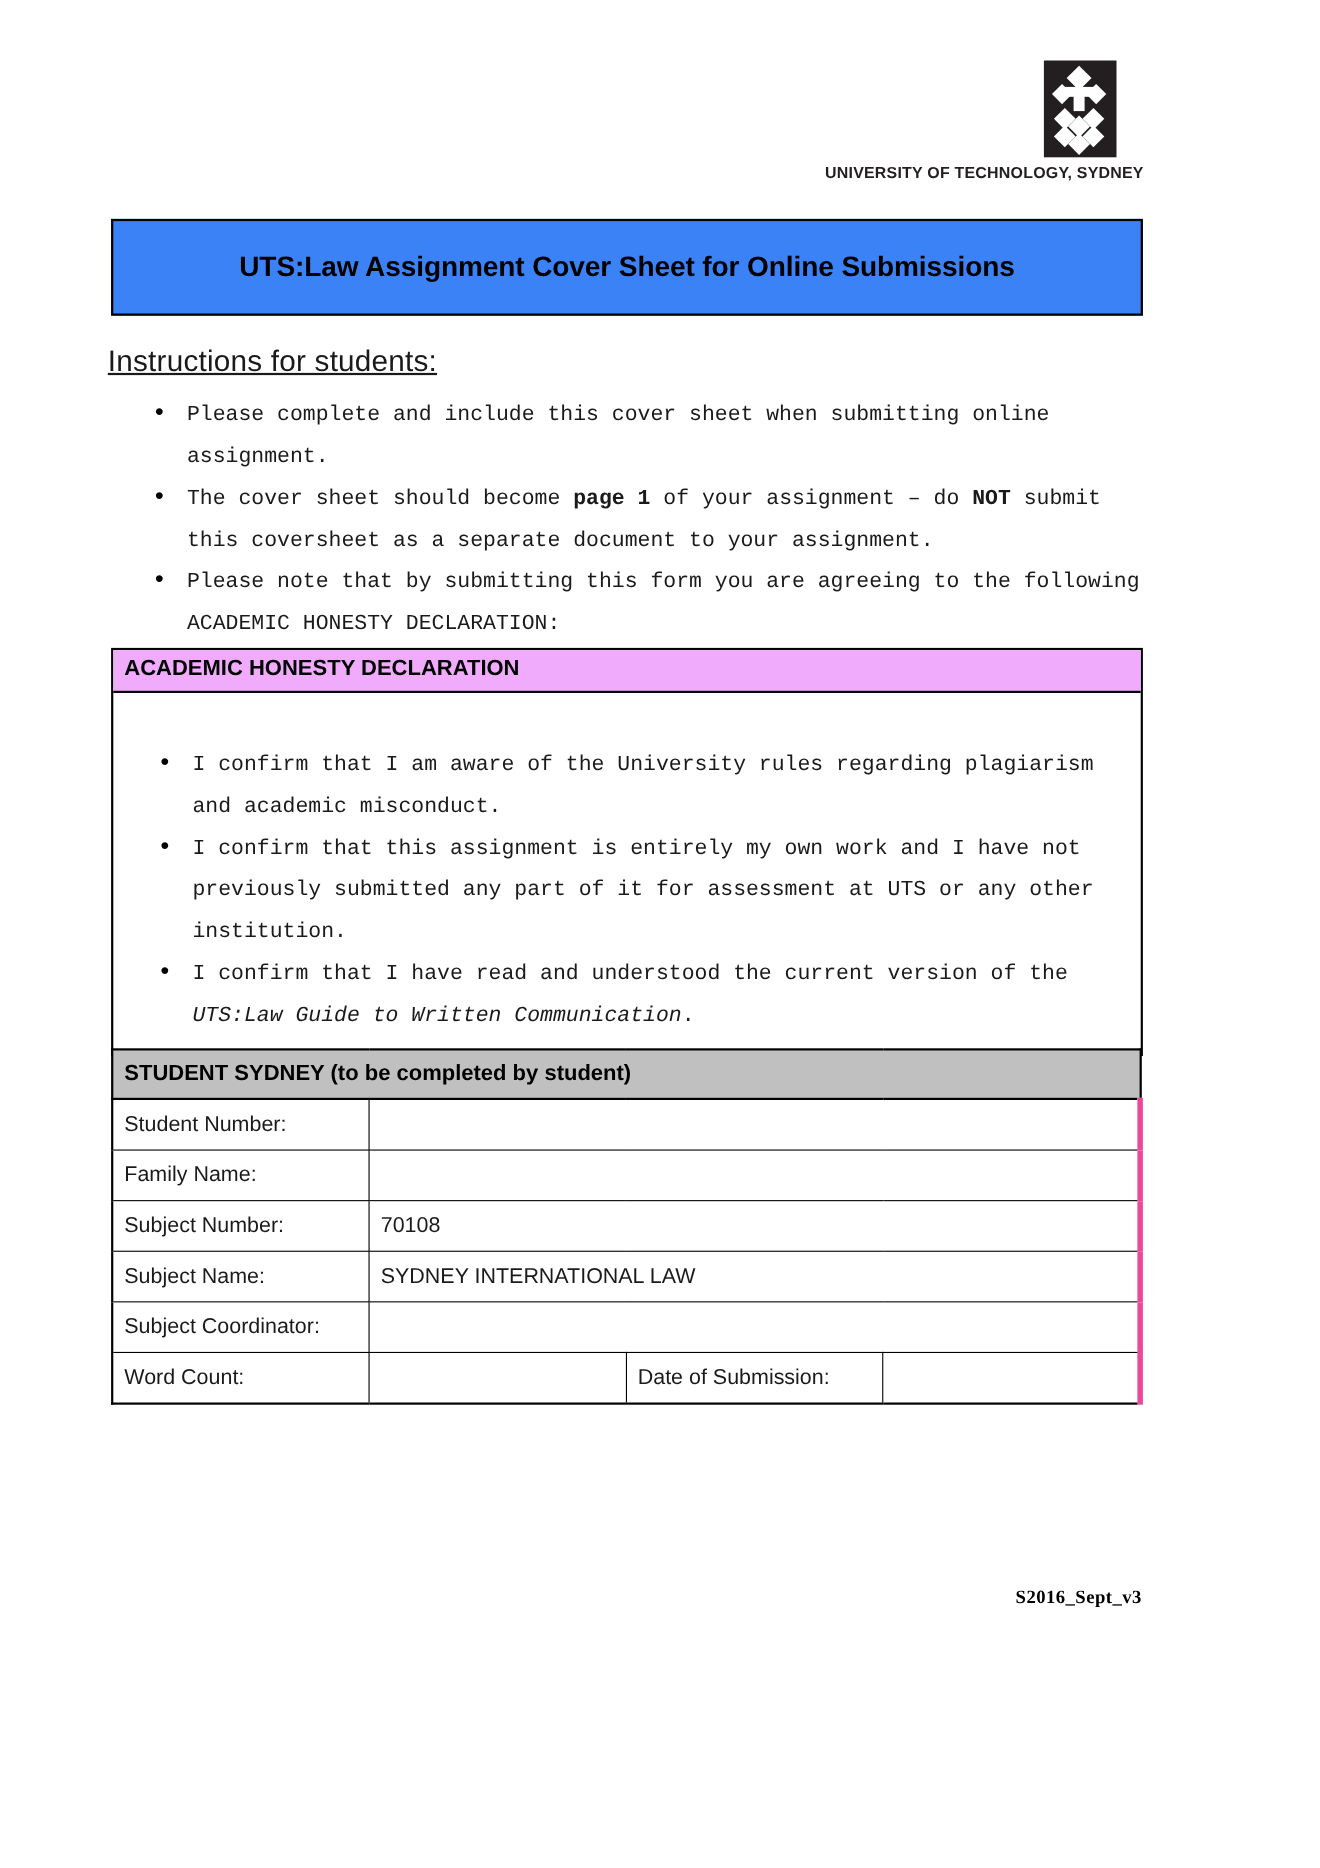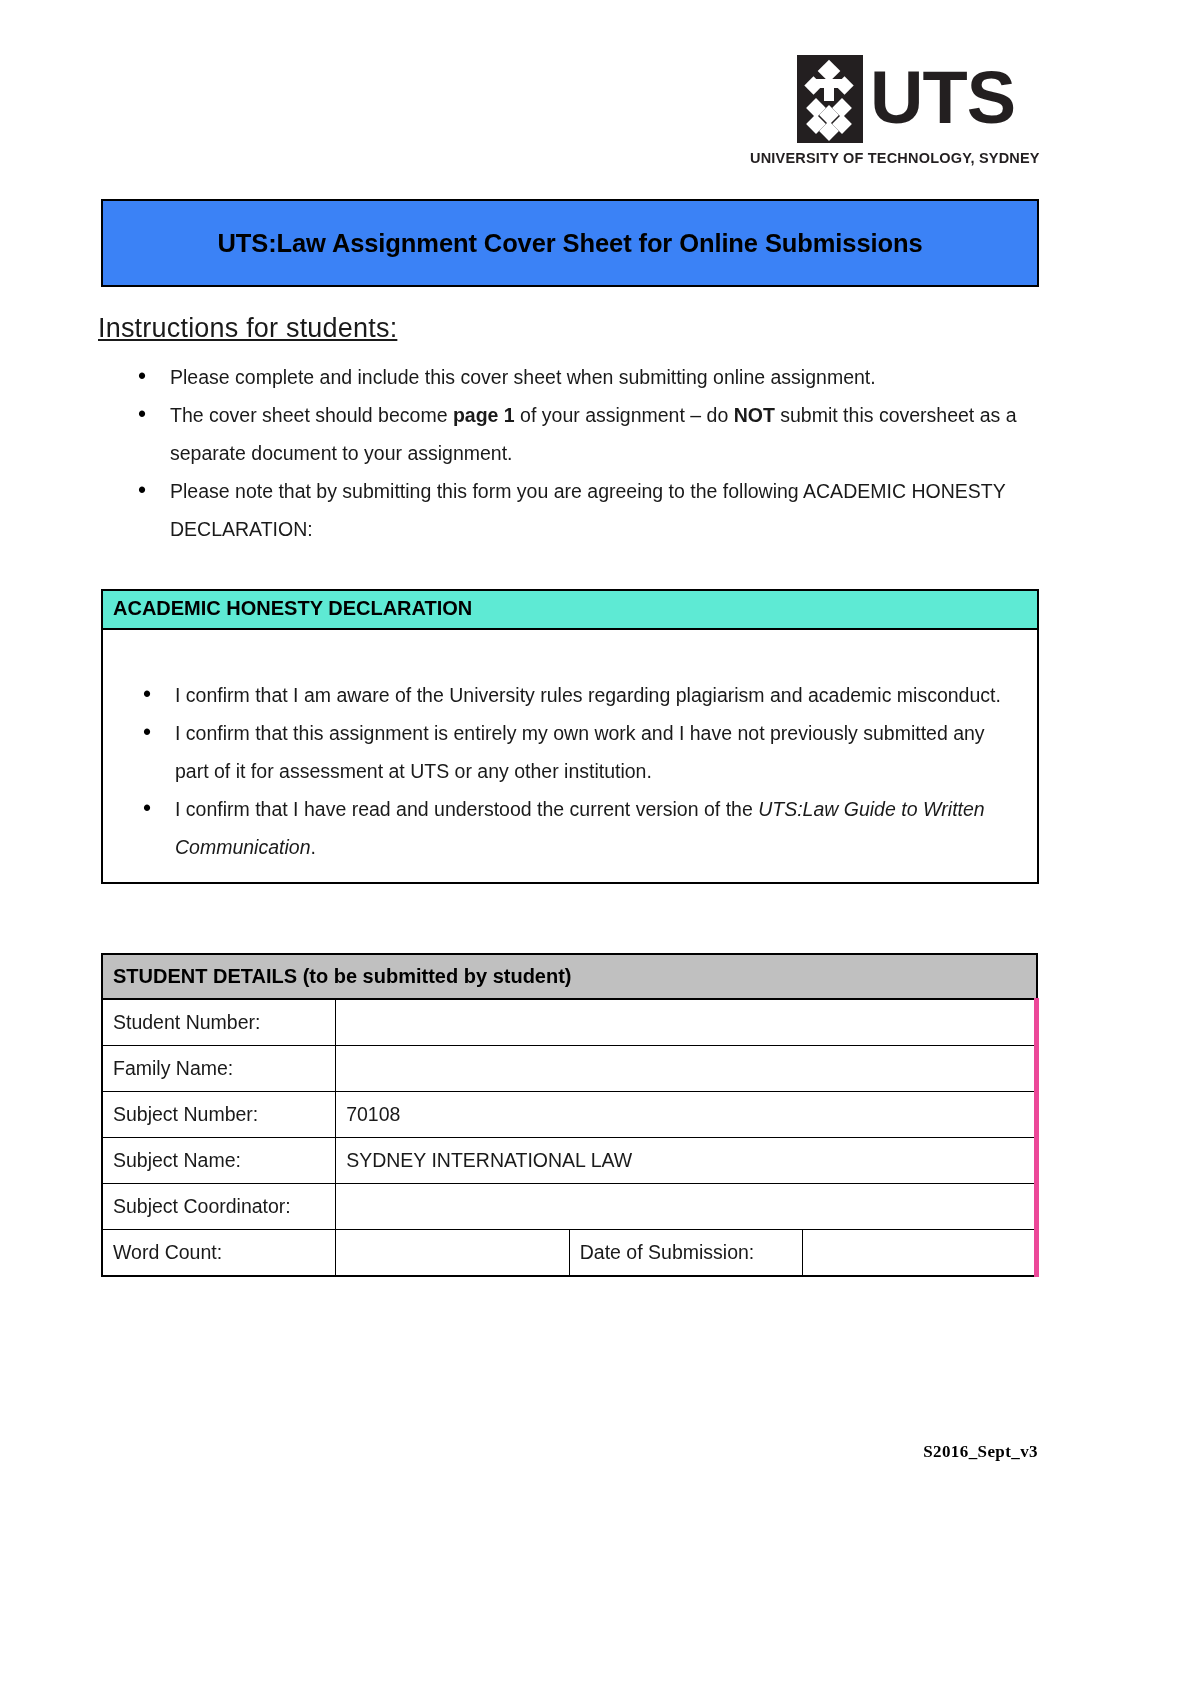--- a/index.html
+++ b/index.html
@@ -101,20 +101,21 @@
     text-decoration: underline;
     color: #1a1a1a;
     margin: 0 0 14px 0;
     font-weight: normal;
     letter-spacing: 0.2px;
   }
   ul.bullets {
     margin: 0;
     padding: 0 0 0 40px;
     list-style: none;
+    font-family: Liberation Mono, monospace;
   }
   ul.bullets > li {
     position: relative;
     font-size: 19.5px;
     line-height: 38px;
     color: #1a1a1a;
     padding-left: 32px;
     margin-bottom: 0;
   }
   ul.bullets > li::before {
@@ -132,21 +133,21 @@
   .ahd-box {
     position: absolute;
     left: 101px;
     top: 589px;
     width: 938px;
     border: 2px solid #000000;
     box-sizing: border-box;
     background: #ffffff;
   }
   .ahd-head {
-    background: #5eead4;
+    background: #f0abfc;
     border-bottom: 2px solid #000000;
     padding: 6px 10px 8px 10px;
     font-size: 20px;
     font-weight: bold;
     color: #000000;
   }
   .ahd-body {
     padding: 46px 24px 16px 12px;
   }
   .ahd-body ul.bullets {
@@ -221,21 +222,20 @@
         <i class="d" style="left:10px; top:24px; width:13px; height:13px;"></i>
         <i class="d" style="left:41px; top:24px; width:13px; height:13px;"></i>
         <i style="left:27px; top:30px; width:10px; height:16px;"></i>
         <i class="d" style="left:12px; top:46px; width:14px; height:14px;"></i>
         <i class="d" style="left:38px; top:46px; width:14px; height:14px;"></i>
         <i class="d" style="left:25px; top:53px; width:14px; height:14px;"></i>
         <i class="d" style="left:12px; top:62px; width:14px; height:14px;"></i>
         <i class="d" style="left:38px; top:62px; width:14px; height:14px;"></i>
         <i class="d" style="left:25px; top:69px; width:14px; height:14px;"></i>
       </span>
-      <span class="logo-wordmark">UTS</span>
     </div>
     <div class="logo-tagline">UNIVERSITY OF TECHNOLOGY, SYDNEY</div>
   </div>
 
   <div class="title-bar">
     <span class="title-text">UTS:Law Assignment Cover Sheet for Online Submissions</span>
   </div>
 
   <div class="instructions">
     <div class="instr-heading">Instructions for students:</div>
@@ -253,21 +253,21 @@
           <li><span>I confirm that I am aware of the University rules regarding plagiarism and academic misconduct.</span></li>
           <li><span>I confirm that this assignment is entirely my own work and I have not previously submitted any part of it for assessment at UTS or any other institution.</span></li>
           <li><span>I confirm that I have read and understood the current version of the </span><span class="i">UTS:Law Guide to Written Communication</span><span>.</span></li>
         </ul>
     </div>
   </div>
 
   <table class="sd-table">
     <tbody id="sd-body">
       <tr>
-        <td colspan="4" class="sd-head-cell">STUDENT DETAILS (to be submitted by student)</td>
+        <td colspan="4" class="sd-head-cell">STUDENT SYDNEY (to be completed by student)</td>
       </tr>
     <tr class="body-row">
           <td class="label-cell">Student Number:</td>
           <td class="value-cell" colspan="3"></td>
         </tr>
         <tr class="body-row">
           <td class="label-cell">Family Name:</td>
           <td class="value-cell" colspan="3"></td>
         </tr>
         <tr class="body-row">

